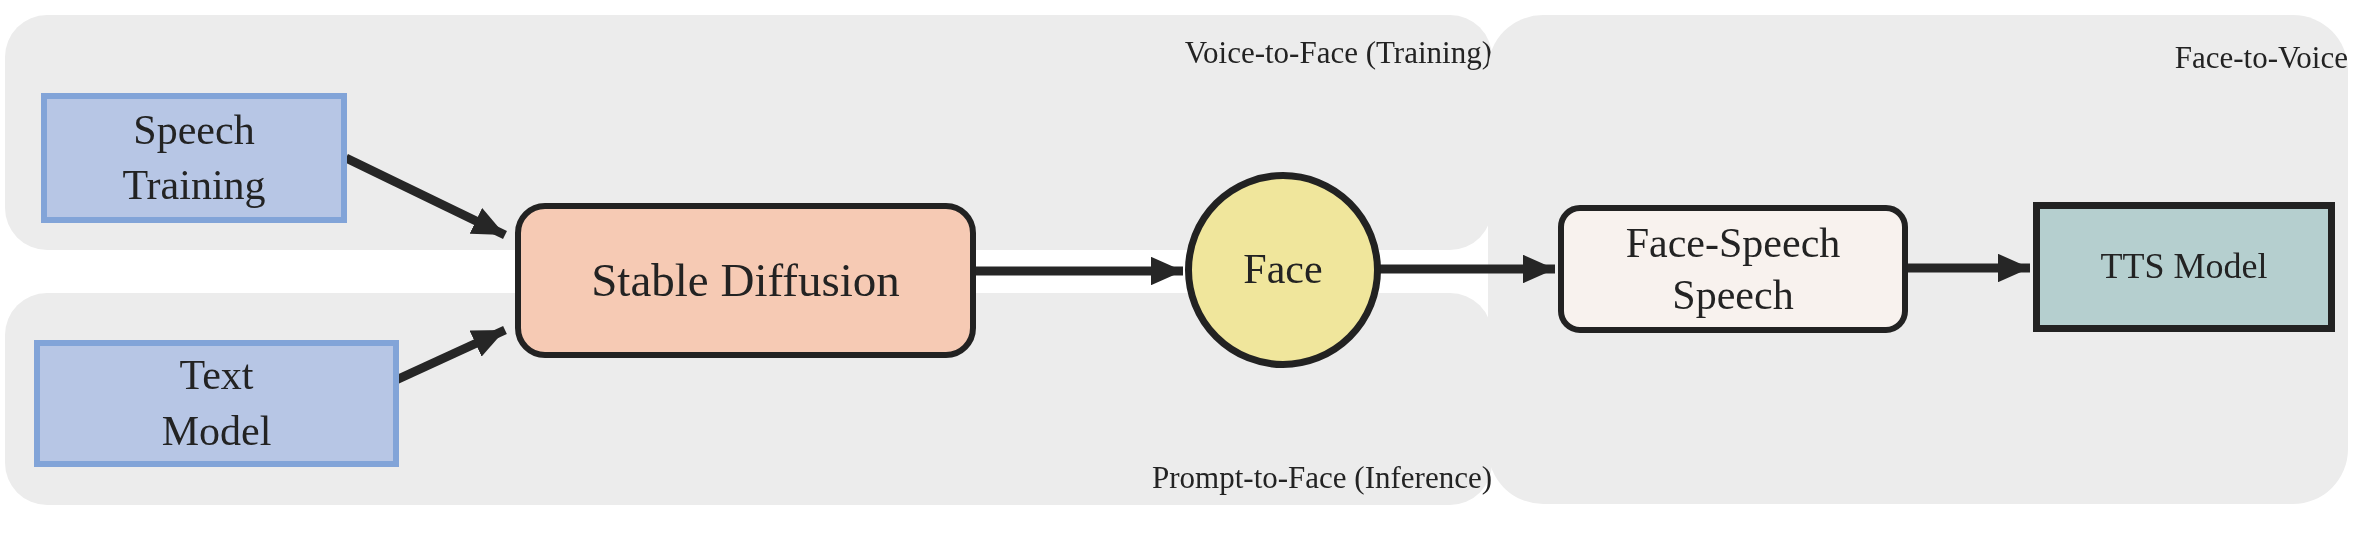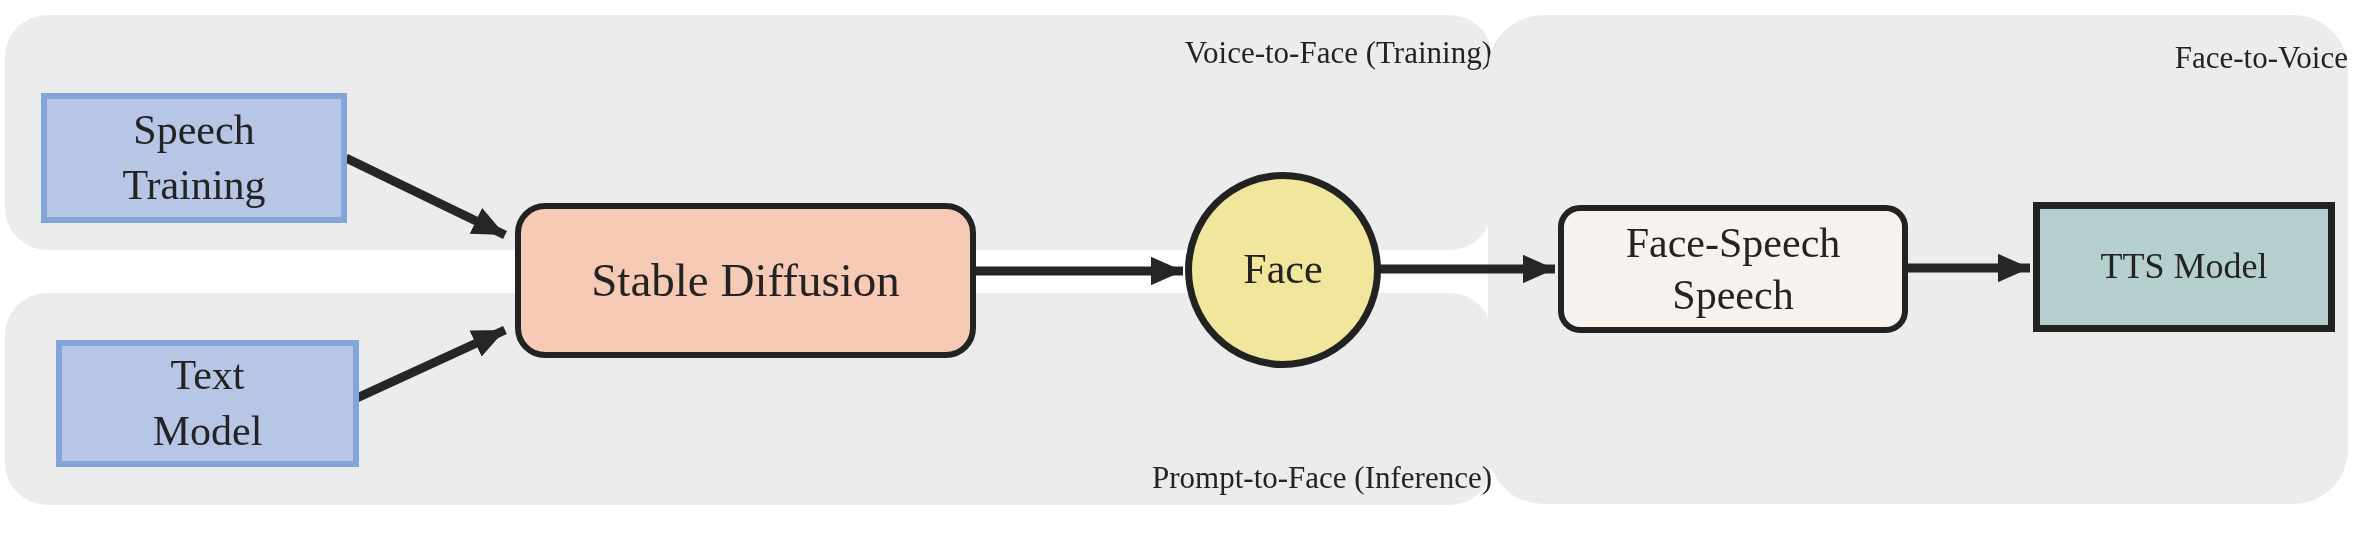--- a/index.html
+++ b/index.html
@@ -47,21 +47,21 @@
     text-align:center;
     box-sizing:border-box;
     line-height:1.32;
   }
   .node-input{
     background:var(--input-box-fill);
     border:6px solid var(--input-box-border);
     font-size:42px;
   }
   .node-speech{left:41px;top:93px;width:306px;height:130px;}
-  .node-text-prompt{left:56px;top:340px;width:303px;height:127px;}
+  .node-text-prompt{left:34px;top:340px;width:365px;height:127px;}
   .node-diffusion{
     left:507px;top:203px;width:461px;height:155px;
     background:var(--diffusion-fill);
     border:6px solid var(--node-border);
     border-radius:30px;
     font-size:47px;
     margin-left:8px;
   }
   .node-face{
     left:1185px;top:172px;width:196px;height:196px;

